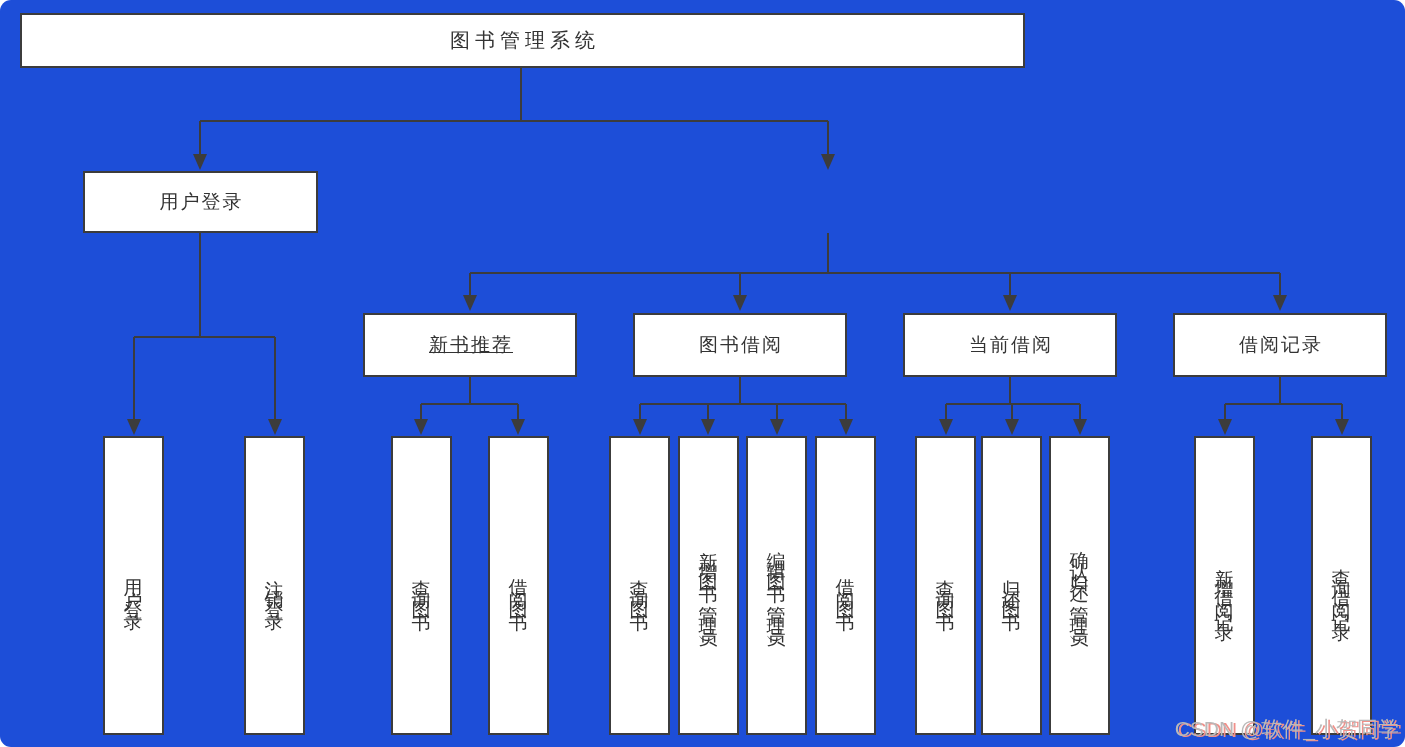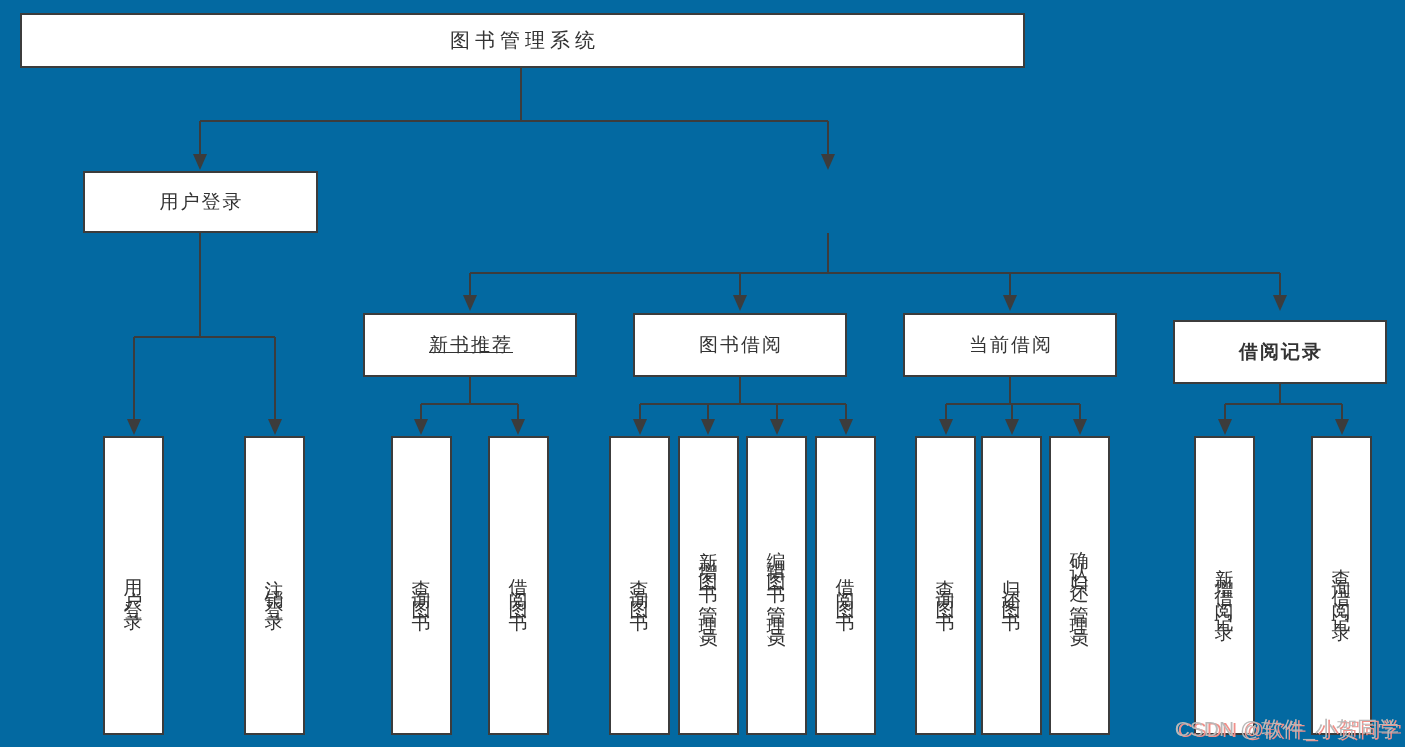--- a/index.html
+++ b/index.html
@@ -1,23 +1,24 @@
 <!DOCTYPE html>
 <html><head>
 <meta charset="utf-8">
 <style>
   html, body { margin: 0; padding: 0; background: #ffffff; }
   .canvas {
     position: relative;
     width: 1405px;
     height: 747px;
-    background: #0369a1;
+    background: #1d4ed8;
     overflow: hidden;
     font-family: "Liberation Sans", "DejaVu Sans", sans-serif;
     color: #333333;
+    border-radius: 11px;
   }
   .connectors {
     position: absolute;
     left: 0; top: 0;
     width: 1405px; height: 747px;
     z-index: 1;
   }
   .node {
     position: absolute;
     background: #ffffff;
@@ -49,21 +50,21 @@
   }
   
   #node-root          { left: 20px;   top: 13px;  width: 1001px; height: 51px; }
   
   #node-user-login    { left: 83px;   top: 171px; width: 231px;  height: 58px; }
   #node-book-mgmt     { left: 711px;  top: 171px; width: 231px;  height: 58px; }
   
   #node-new-book-rec  { left: 363px;  top: 313px; width: 210px;  height: 60px; text-decoration: underline; }
   #node-book-borrow   { left: 633px;  top: 313px; width: 210px;  height: 60px; }
   #node-cur-borrow    { left: 903px;  top: 313px; width: 210px;  height: 60px; }
-  #node-borrow-rec    { left: 1173px; top: 320px; width: 210px;  height: 60px; font-weight: bold; }
+  #node-borrow-rec    { left: 1173px; top: 313px; width: 210px;  height: 60px; }
   
   .leaf { top: 436px; width: 57px; height: 295px; }
   #leaf-user-login    { left: 103px; }
   #leaf-logout        { left: 244px; }
   #leaf-rec-query     { left: 391px; }
   #leaf-rec-borrow    { left: 488px; }
   #leaf-bb-query      { left: 609px; }
   #leaf-bb-add        { left: 678px; }
   #leaf-bb-edit       { left: 746px; }
   #leaf-bb-borrow     { left: 815px; }

